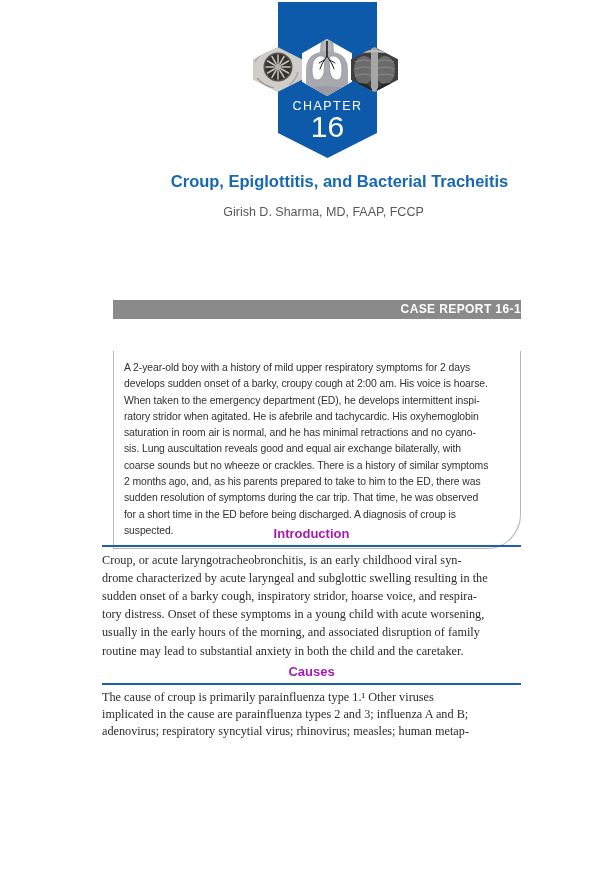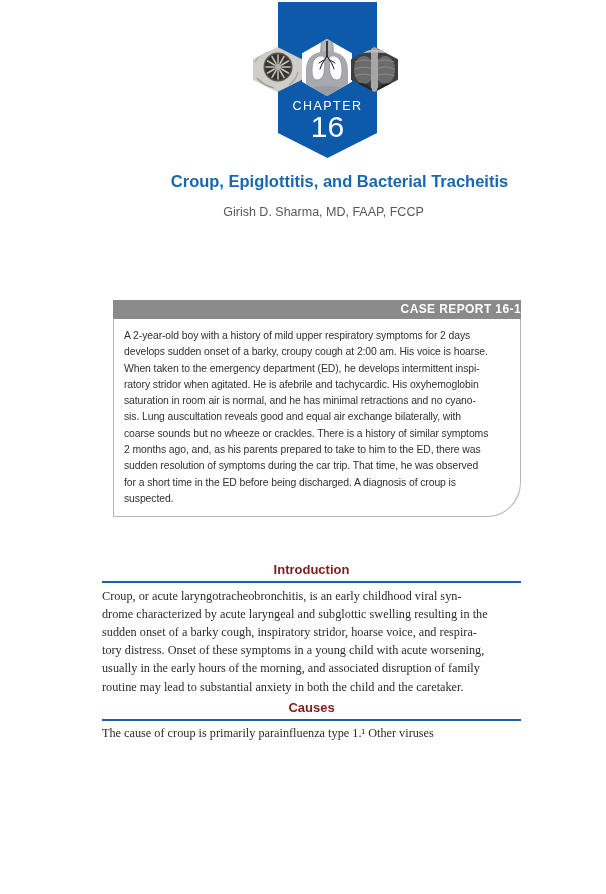--- a/index.html
+++ b/index.html
@@ -93,20 +93,21 @@
   }
   .case-box {
     position: relative;
     box-sizing: border-box;
     border: 1px solid #b6b6b6;
     border-top: none;
     border-bottom-right-radius: 34px;
     height: 198px;
     padding: 8px 9px 10px 10px;
     overflow: hidden;
+    margin-top: 32px;
   }
   .case-text {
     white-space: pre;
     font-size: 11.2px;
     line-height: 16.3px;
     color: #303030;
     letter-spacing: -0.1px;
     transform: scaleX(0.93);
     transform-origin: 0 0;
     width: 418px;
@@ -121,24 +122,23 @@
   
   .section {
     position: absolute;
     left: 102px;
     width: 419px;
   }
   #sectionIntro  { top: 526px; }
   #sectionCauses { top: 664px; }
   .section-heading {
     text-align: center;
-    color: #7f1d1d;
+    color: #a21caf;
     font-size: 13px;
     font-weight: bold;
-    margin-top: 36px;
   }
   .section-rule {
     margin-top: 4px;
     height: 1.6px;
     background: #1d5fa9;
   }
   .section-body {
     margin-top: 4px;
     white-space: pre;
     font-family: "Liberation Serif", serif;

